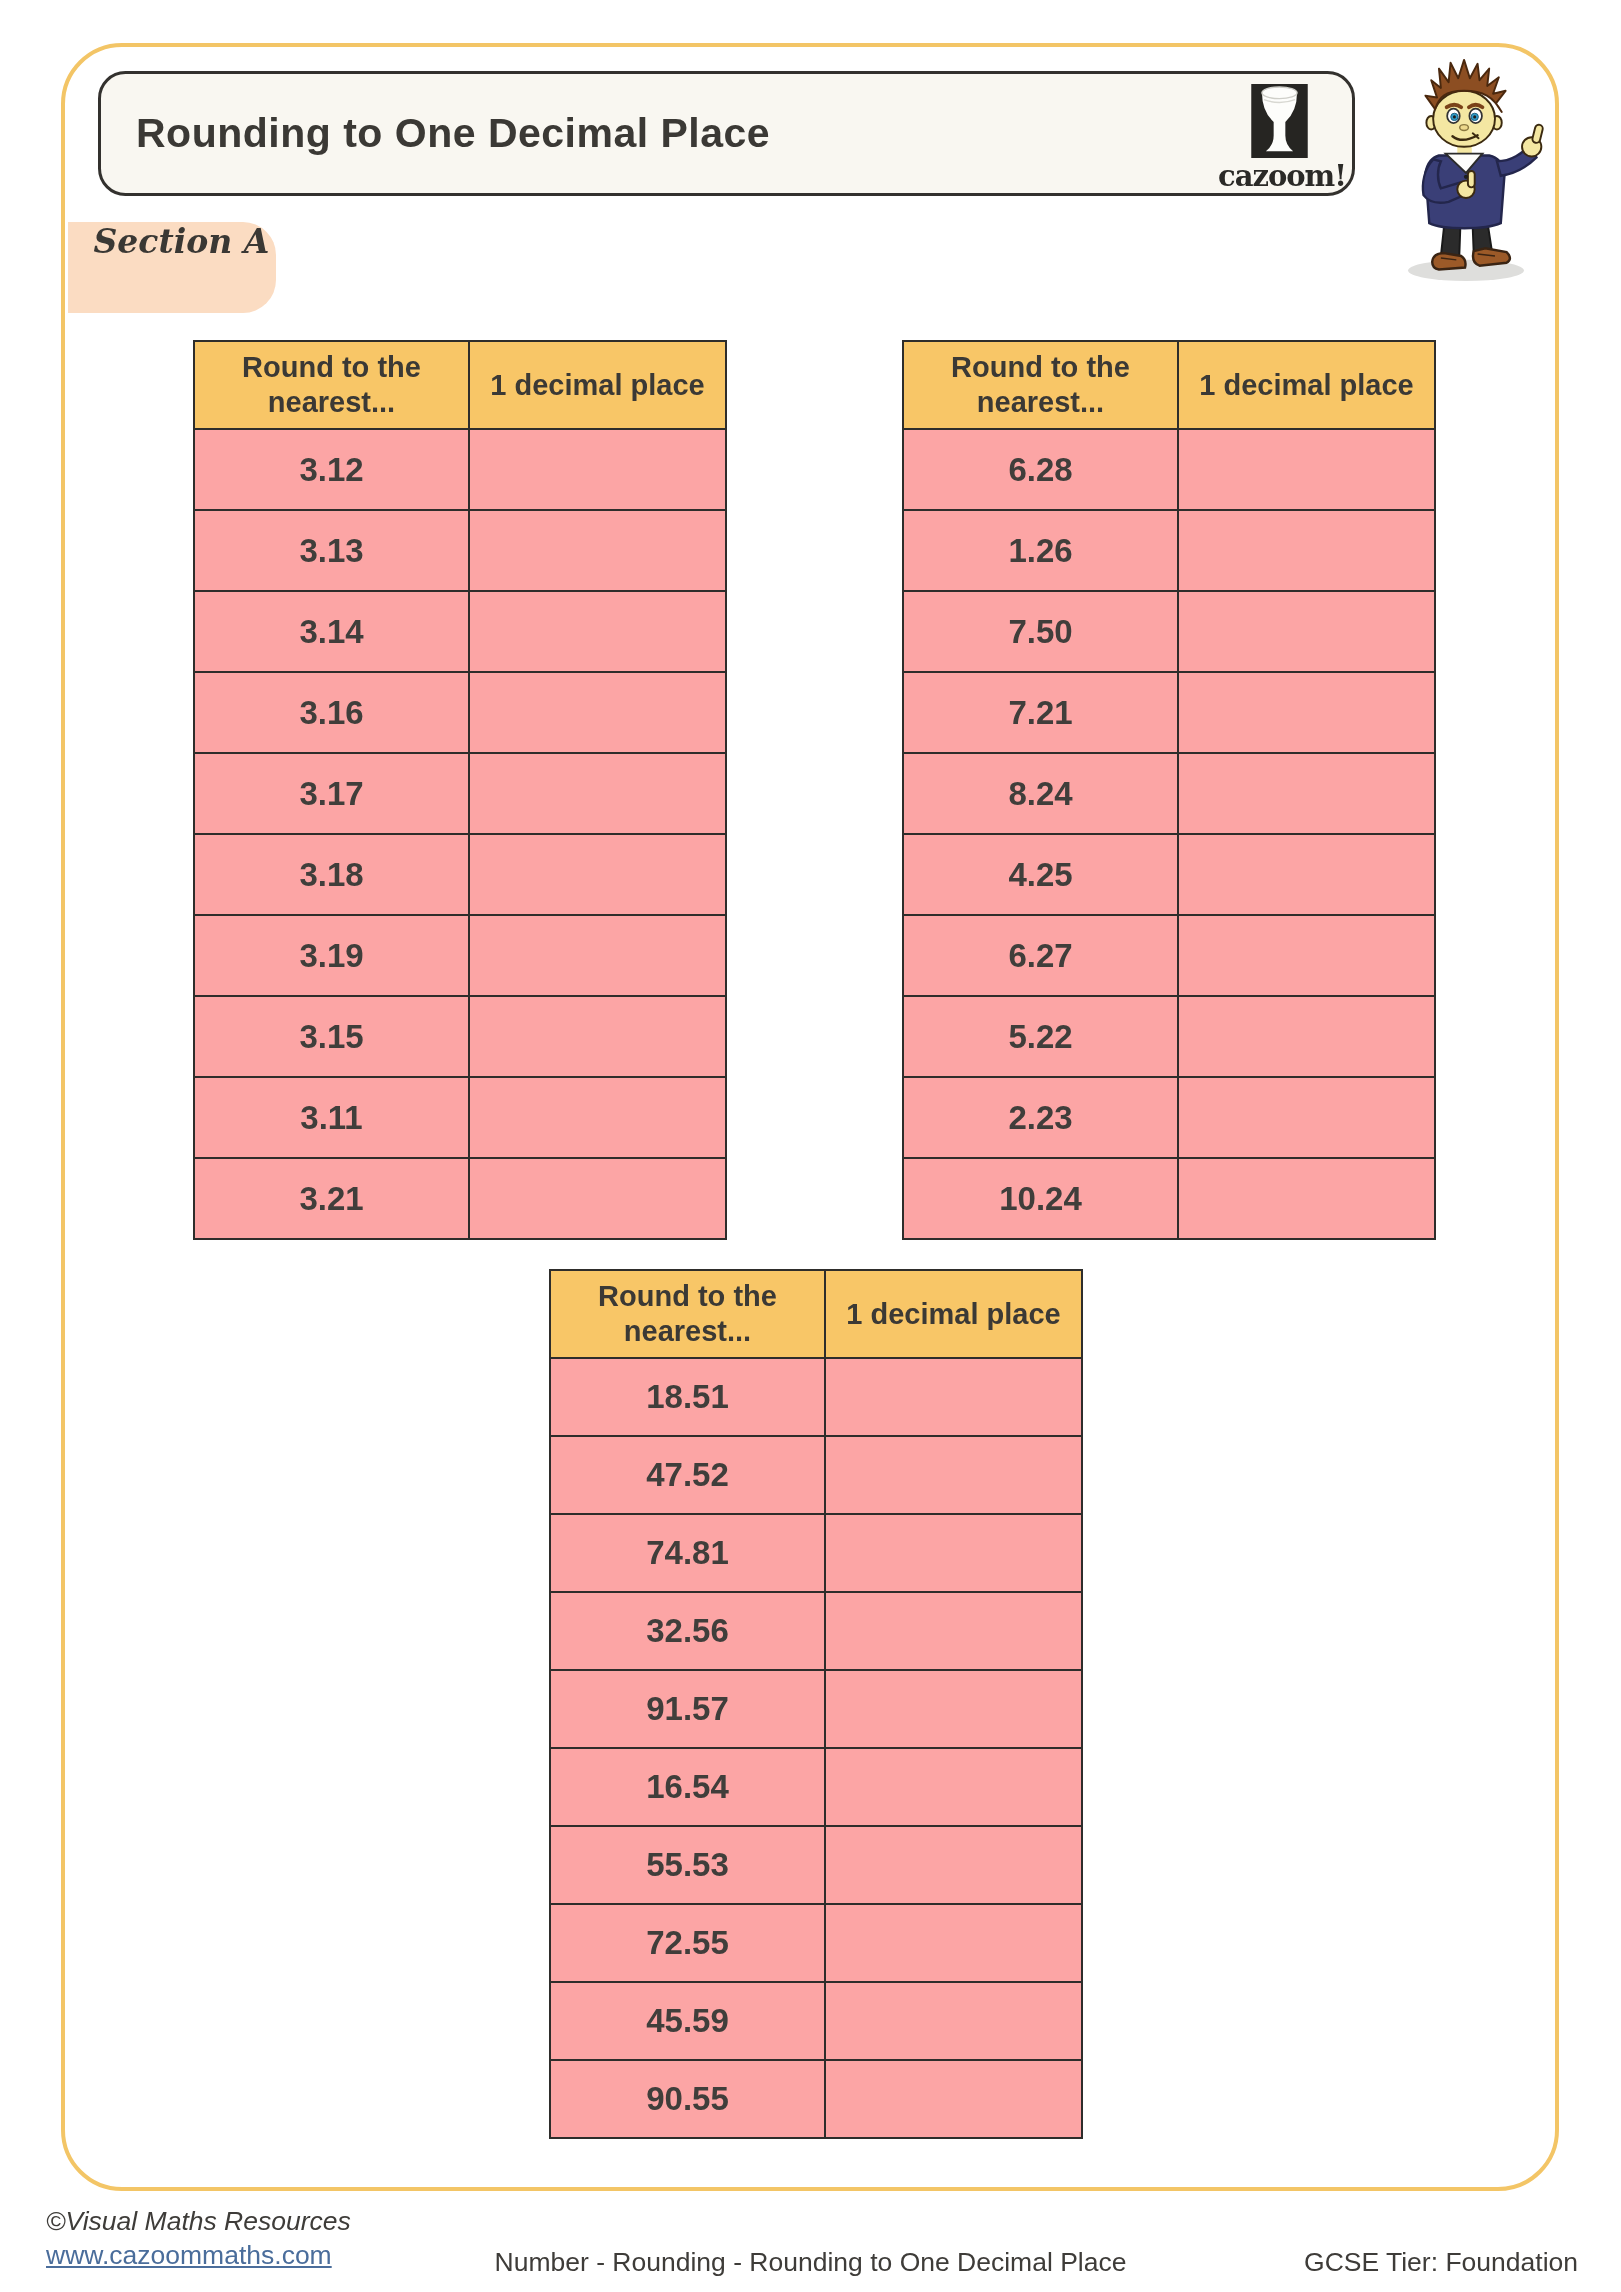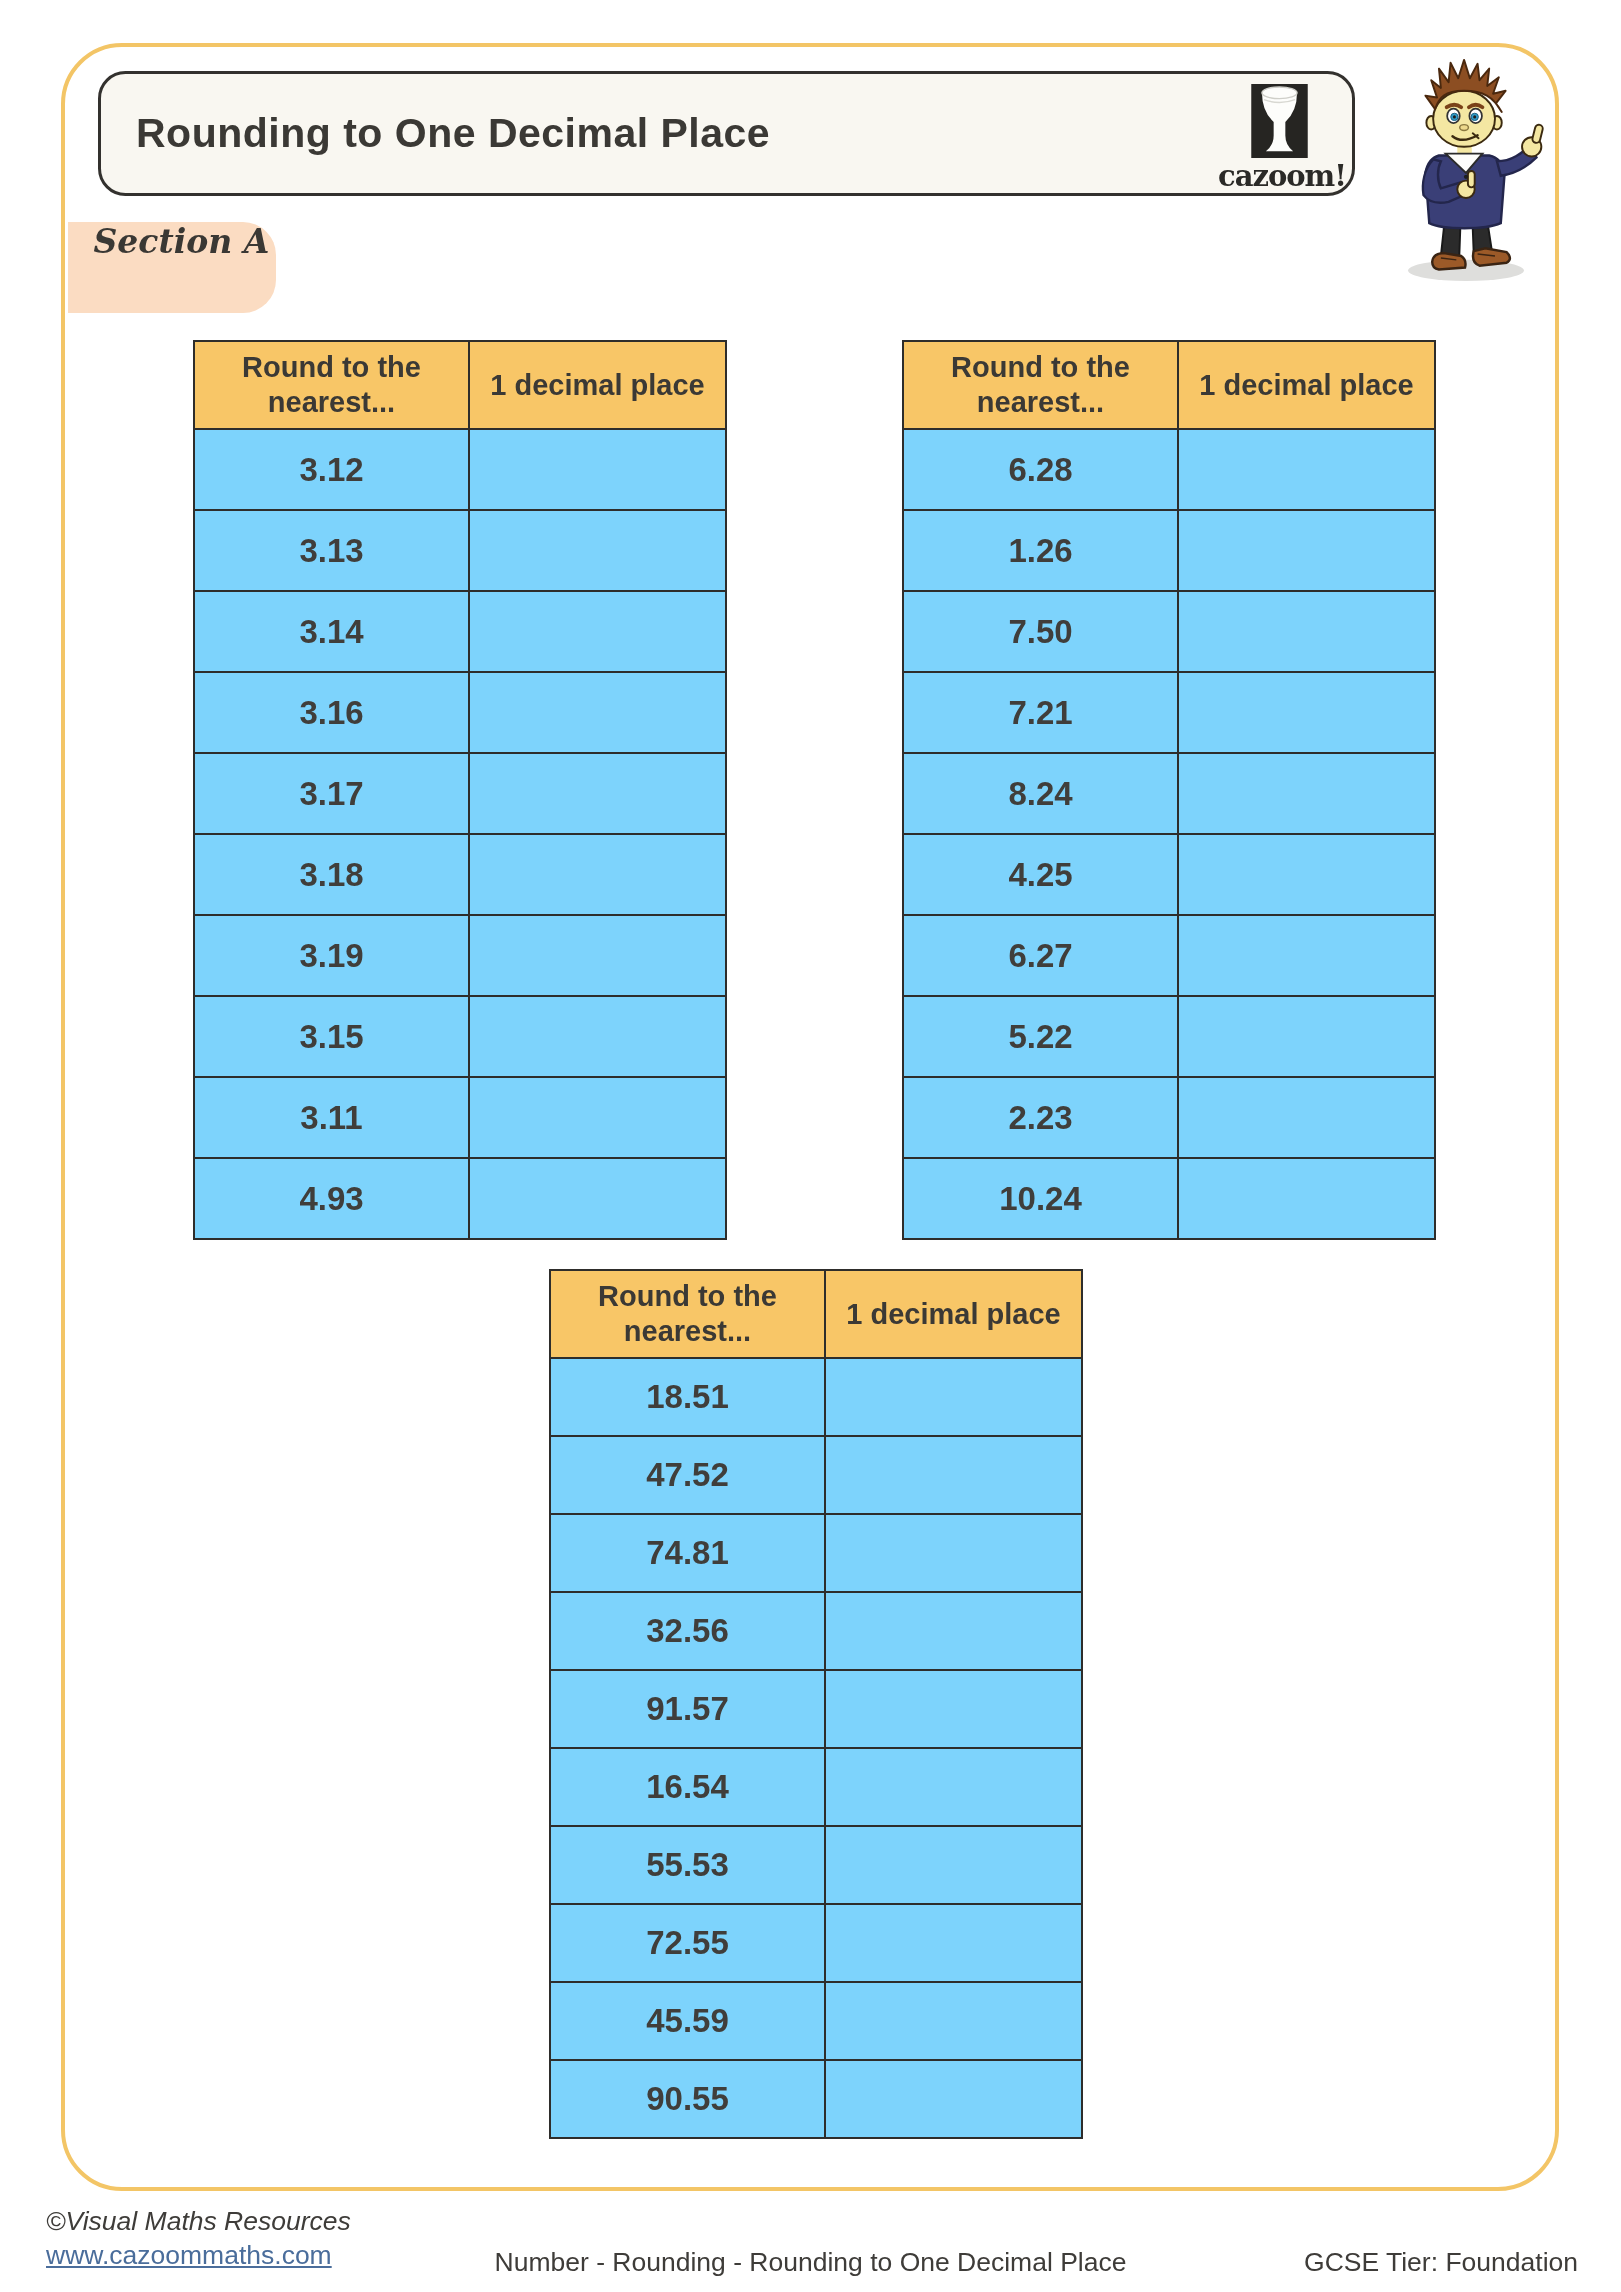--- a/index.html
+++ b/index.html
@@ -34,21 +34,21 @@
     display:flex; align-items:flex-start;
   }
   .section-label{
     font-family:"DejaVu Serif", serif; font-style:italic; font-weight:bold;
     font-size:33px; color:#3A3834; padding-left:25.5px;
   }
   .mascot{ position:absolute; left:1378px; top:57px; }
 
   table.ws-table{
     position:absolute; border-collapse:collapse; table-layout:fixed;
-    background:#7dd3fc;
+    background:#fca5a5;
     border-radius:7px;
   }
   .ws-table col.c1{width:275px;}
   .ws-table col.c2{width:257px;}
   .ws-table th{
     background:#F8C667; border:2.9px solid #2E2D2B; height:86px;
     font-size:29px; font-weight:bold; color:#3B3935; line-height:1.2;
     text-align:center; padding:0;
   }
   .ws-table td{
@@ -172,21 +172,21 @@
         </tr>
         <tr>
           <td>3.15</td>
           <td></td>
         </tr>
         <tr>
           <td>3.11</td>
           <td></td>
         </tr>
         <tr>
-          <td>4.93</td>
+          <td>3.21</td>
           <td></td>
         </tr>
       </tbody>
   </table>
 
   <table class="ws-table table-2">
     <colgroup>
         <col class="c1">
         <col class="c2">
       </colgroup>

